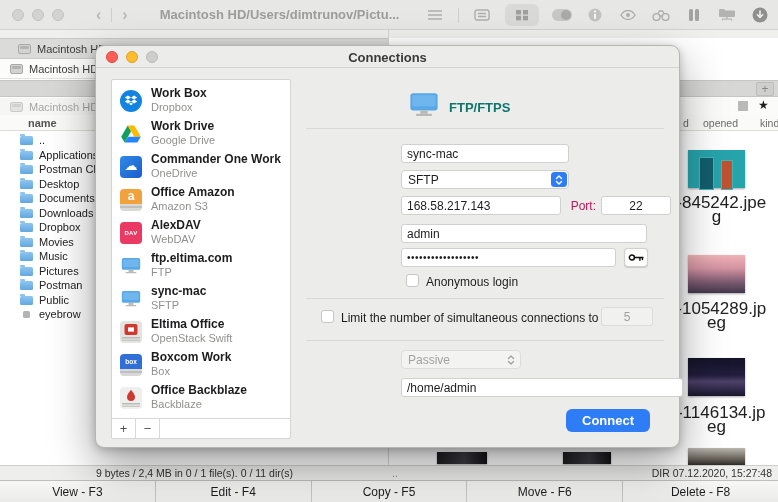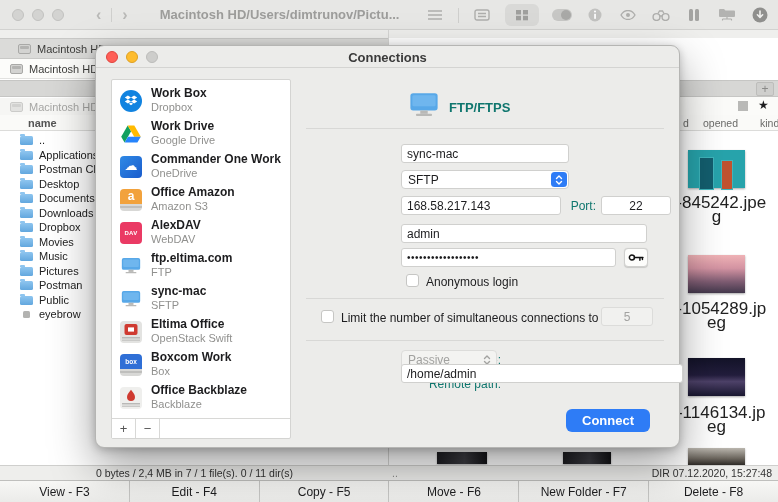--- a/index.html
+++ b/index.html
@@ -99,21 +99,21 @@
   .cttl{font-size:12px;font-weight:600;color:#1d1d1f;white-space:nowrap;}
   .csub{font-size:11px;color:#90908e;white-space:nowrap;}
   .dfoot{position:absolute;left:0;bottom:0;width:100%;height:20px;border-top:1px solid #d8d8d6;display:flex;}
   .dfbtn{width:24px;height:100%;border:none;border-right:1px solid #d8d8d6;background:#fff;font-size:13px;color:#555;line-height:1;padding:0;}
 
   .dform{position:absolute;left:195px;top:22px;right:0;bottom:0;}
   .fhdr-icon{position:absolute;left:118px;top:24px;}
   .fhdr{position:absolute;left:158px;top:32px;font-size:13px;font-weight:bold;color:#0f766e;}
   .hr{position:absolute;left:15px;right:15px;height:1px;background:#d8d8d6;}
   .hr1{top:60px;}.hr2{top:230px;}.hr3{top:272px;}
-  .flabel{position:absolute;font-size:12px;color:#0f766e;text-align:right;white-space:nowrap;}
+  .flabel{position:absolute;font-size:12px;color:#be185d;text-align:right;white-space:nowrap;}
   .fld{position:absolute;height:19px;border:1px solid #d0d0ce;border-radius:3px;background:#fff;font-size:12px;color:#1d1d1f;padding:0 5px;}
   .fld:disabled,.fld.dis{background:#f1f1ef;border-color:#dcdcda;color:#a2a2a0;}
   .dropdown{position:absolute;height:19px;border:1px solid #d0d0ce;border-radius:4px;background:#fff;font-size:12px;color:#1d1d1f;display:flex;align-items:center;padding-left:6px;}
   .stepper{position:absolute;right:1px;top:1px;width:16px;height:15px;border-radius:3.5px;background:#2e7cf6;display:flex;align-items:center;justify-content:center;}
   .stepper.gray{background:transparent;}
   .dropdown.dis{background:#f3f3f1;border-color:#dcdcda;color:#a2a2a0;}
   .cb{position:absolute;width:13px;height:13px;background:#fff;border:1px solid #c6c6c4;border-radius:3px;}
   .cblabel{position:absolute;font-size:12px;color:#1d1d1f;white-space:nowrap;}
   .keybtn{position:absolute;width:24px;height:19px;background:#fdfdfb;border:1px solid #d0d0ce;border-radius:4px;display:flex;align-items:center;justify-content:center;box-shadow:0 .5px 1px rgba(0,0,0,.15);}
   .connect{position:absolute;left:275px;top:341px;width:84px;height:23px;background:#2e7cf6;border:none;border-radius:6px;color:#fff;font-size:13px;font-weight:600;}
@@ -299,31 +299,30 @@
         <div class="fname" style="top: 272px;">o-1054289.jpeg</div>
         <div class="thumb t-night" style="top: 328px;"></div>
         <div class="fname" style="top: 376px;">o-1146134.jpeg</div>
       </div>
     <div class="strip s1"></div>
     <div class="strip s2"></div>
     <div class="t-partial"></div>
   </div>
 
   <div class="statusbar">
-    <div class="st-left">0 bytes / 2,4 MB in 7 / 1 file(s). 0 / 11 dir(s)</div>
+    <div class="st-left">9 bytes / 2,4 MB in 0 / 1 file(s). 0 / 11 dir(s)</div>
     <span class="st-dots">..</span>
     <div class="st-right">DIR  07.12.2020, 15:27:48</div>
   </div>
 
   <div class="fnbar" id="fn-bar">
       <div class="fnbtn">View - F3</div>
       <div class="fnbtn">Edit - F4</div>
       <div class="fnbtn">Copy - F5</div>
       <div class="fnbtn">Move - F6</div>
-      <div class="fnbtn">New Folder - F7</div>
       <div class="fnbtn">Delete - F8</div>
     </div>
 
   <div class="dialog">
     <div class="dtitle">
       <div class="dlights">
         <span class="dlight dl-red"></span>
         <span class="dlight dl-yellow"></span>
         <span class="dlight dl-gray"></span>
       </div>
@@ -502,29 +501,29 @@
 
       <div class="hr hr2"></div>
 
       <span class="cb" style="left:30px;top:242px;"></span>
       <div class="cblabel" style="left:50px;top:243px;">Limit the number of simultaneous connections to</div>
       <input class="fld dis" style="left: 310px; top: 239px; width: 52px; text-align: center;" disabled="" value="5">
 
       <div class="hr hr3"></div>
 
       <div class="flabel" style="left:60px;top:285px;width:150px;">Mode:</div>
-      <div class="dropdown dis" style="left:110px;top:282px;width:96px;">
+      <div class="dropdown dis" style="left:110px;top:282px;width:120px;">
         <span>Passive</span>
         <span class="stepper gray">
             <svg viewBox="0 0 8 12" width="8" height="12">
               <path d="M1.5 4.5 4 2l2.5 2.5M1.5 7.5 4 10l2.5-2.5" stroke="#a2a2a0" stroke-width="1.4" fill="none" stroke-linecap="round" stroke-linejoin="round"></path>
             </svg>
           </span>
       </div>
 
       <div class="flabel" style="left:20px;top:309px;width:190px;">Remote path:</div>
-      <input class="fld" style="left: 110px; top: 296px; width: 282px;" value="/home/admin">
+      <input class="fld" style="left: 110px; top: 310px; width: 282px;" value="/home/admin">
 
       <button class="connect">Connect</button>
     </div>
   </div>
 
 </div>
 
 </body></html>

